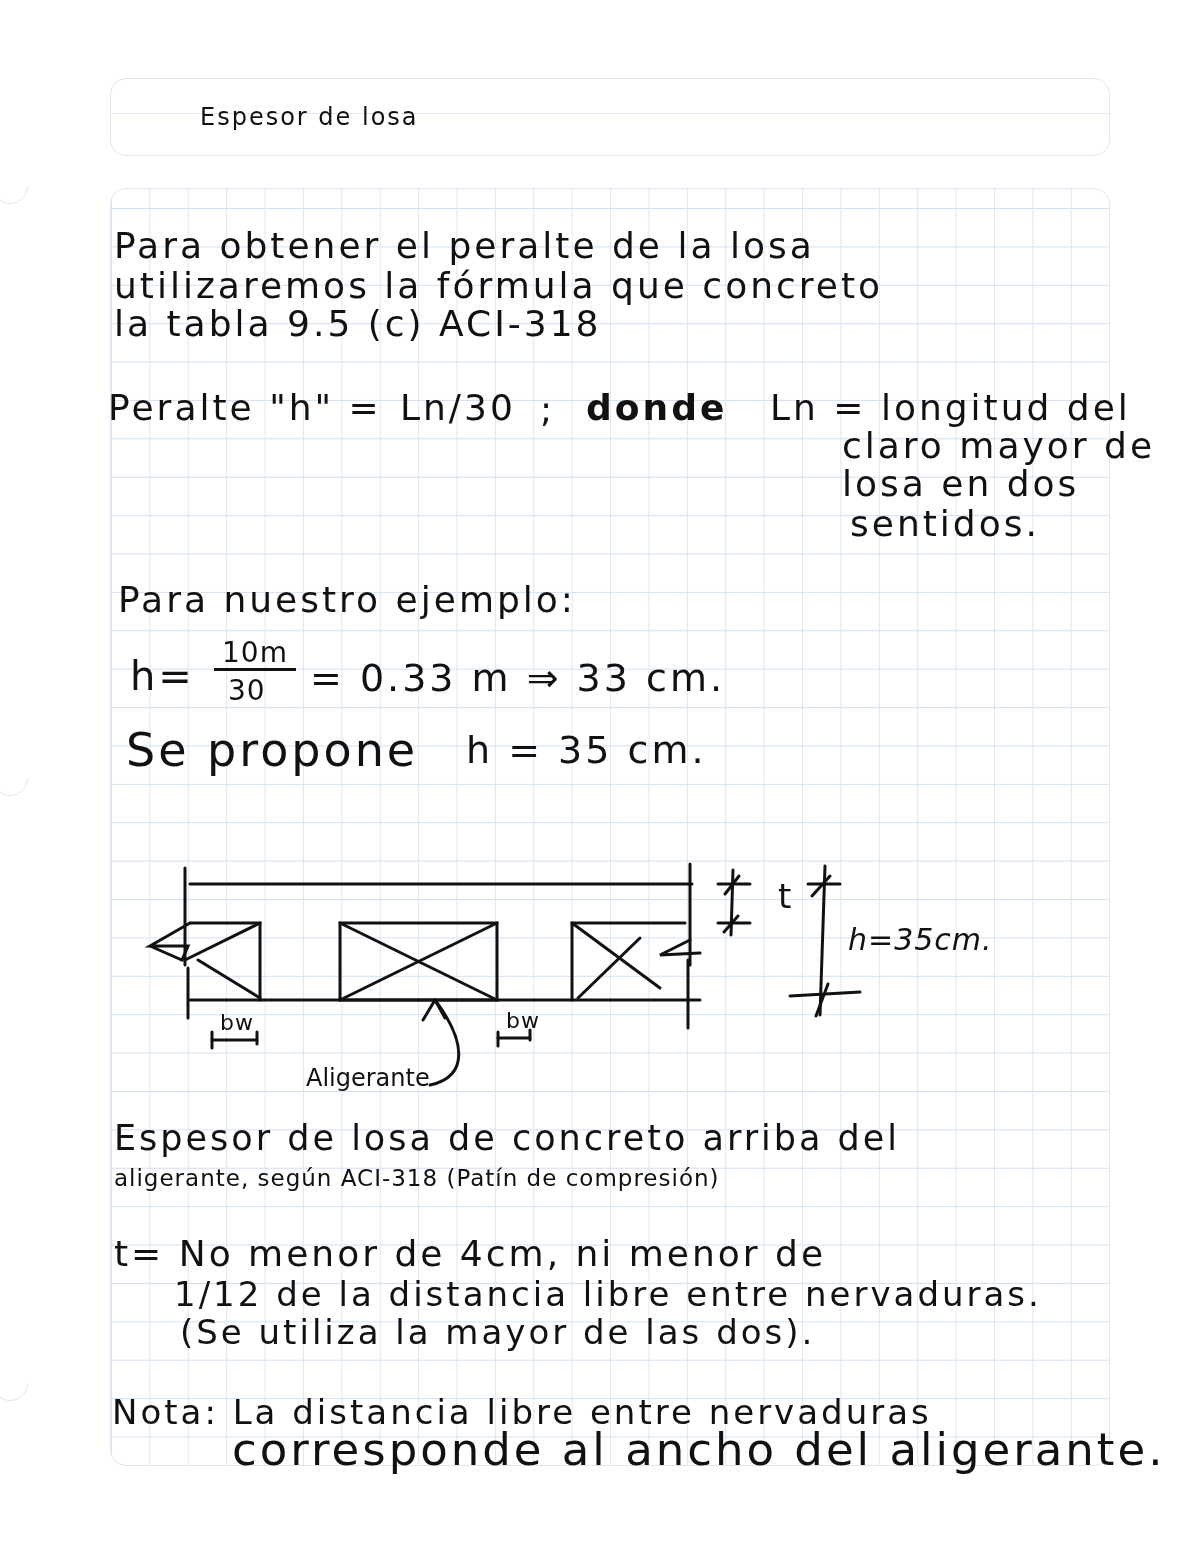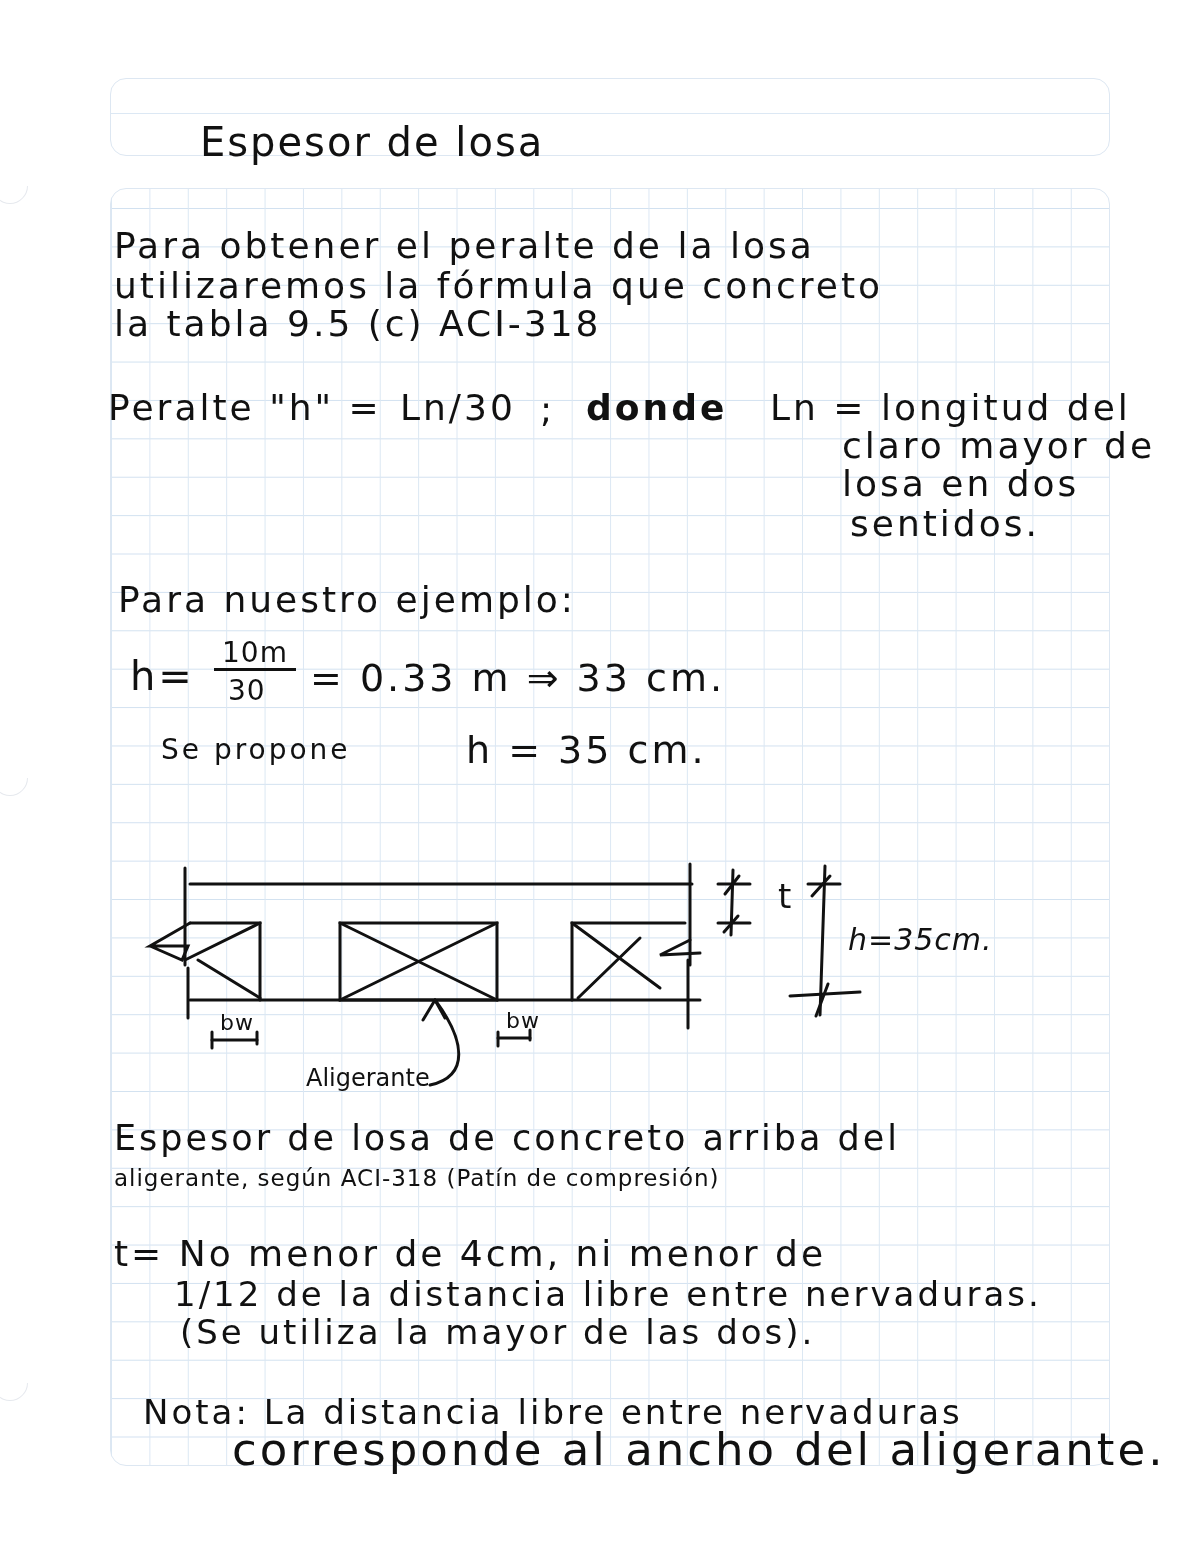--- a/index.html
+++ b/index.html
@@ -28,21 +28,21 @@
         linear-gradient(to right, #dbe7f3 1px, transparent 1px),
         linear-gradient(to bottom, #d2e1f0 1px, transparent 1px);
       background-size: 38.4px 38.4px, 38.4px 38.4px;
       background-position: 0 0, 0 19px;
     }
     .hw {
       position: absolute; white-space: nowrap; color: #111;
       font-family: "DejaVu Sans", sans-serif; font-weight: 400;
       letter-spacing: 1px;
     }
-    .title { font-size: 40px; left: 200px; top: 119px; letter-spacing: 2px; }
+    .title { font-size: 24px; left: 200px; top: 103px; letter-spacing: 2px; }
     .p1 { font-size: 36px; left: 114px; line-height: 36px; letter-spacing: 3px; }
     .frac-num, .frac-den { position: absolute; font-size: 28px; }
     .frac-bar { position: absolute; height: 3px; background: #111; }
     .diagram { position: absolute; left: 140px; top: 850px; width: 900px; height: 250px; }
     .label-bw { font-size: 22px; }
   </style>
 </head>
 <body>
 
 <div class="hole" style="top:168px;"></div>
@@ -71,21 +71,21 @@
   <div class="hw p1" style="top:506px; left:850px;">sentidos.</div>
 </div>
 
 <div>
   <div class="hw p1" style="top:582px; left:118px;text-align:right;">Para nuestro ejemplo:</div>
   <div class="hw p1" style="top:658px; left:130px; font-size:40px;">h=</div>
   <div class="frac-num hw" style="top:636px; left:222px;">10m</div>
   <div class="frac-bar" style="top:668px; left:214px; width:82px;"></div>
   <div class="frac-den hw" style="top:674px; left:228px;">30</div>
   <div class="hw p1" style="top:660px; left:310px; font-size:38px;">= 0.33 m ⇒ 33 cm.</div>
-  <div class="hw p1" style="top:732px; left:126px; font-size:28px;margin-left:35px;">Se propone</div>
+  <div class="hw p1" style="top:732px; left:126px; font-size:46px;">Se propone</div>
   <div class="hw p1" style="top:732px; left:466px; font-size:38px;">h = 35 cm.</div>
 </div>
 
 <div class="diagram">
   <svg width="900" height="250" viewBox="0 0 900 250">
     <g stroke="#111" stroke-width="3" fill="none" stroke-linecap="round">
 
       <line x1="45" y1="18" x2="45" y2="115"></line>
       <line x1="48" y1="118" x2="48" y2="168"></line>
       <line x1="550" y1="14" x2="550" y2="115"></line>
@@ -145,15 +145,15 @@
   <div class="hw p1" style="top:1160px; font-size:23px; letter-spacing:1px;">aligerante, según ACI-318 (Patín de compresión)</div>
 </div>
 
 <div>
   <div class="hw p1" style="top:1236px; left:114px; font-size:36px;">t= No menor de 4cm, ni menor de</div>
   <div class="hw p1" style="top:1276px; left:174px; font-size:34px;">1/12 de la distancia libre entre nervaduras.</div>
   <div class="hw p1" style="top:1314px; left:180px; font-size:34px;">(Se utiliza la mayor de las dos).</div>
 </div>
 
 <div>
-  <div class="hw p1" style="top:1394px; left:112px; font-size:34px;padding-left:31px;">Nota: La distancia libre entre nervaduras</div>
+  <div class="hw p1" style="top:1394px; left:112px; font-size:34px;">Nota: La distancia libre entre nervaduras</div>
   <div class="hw p1" style="top:1432px; left:232px; font-size:45px;">corresponde al ancho del aligerante.</div>
 </div>
 
 </body></html>

